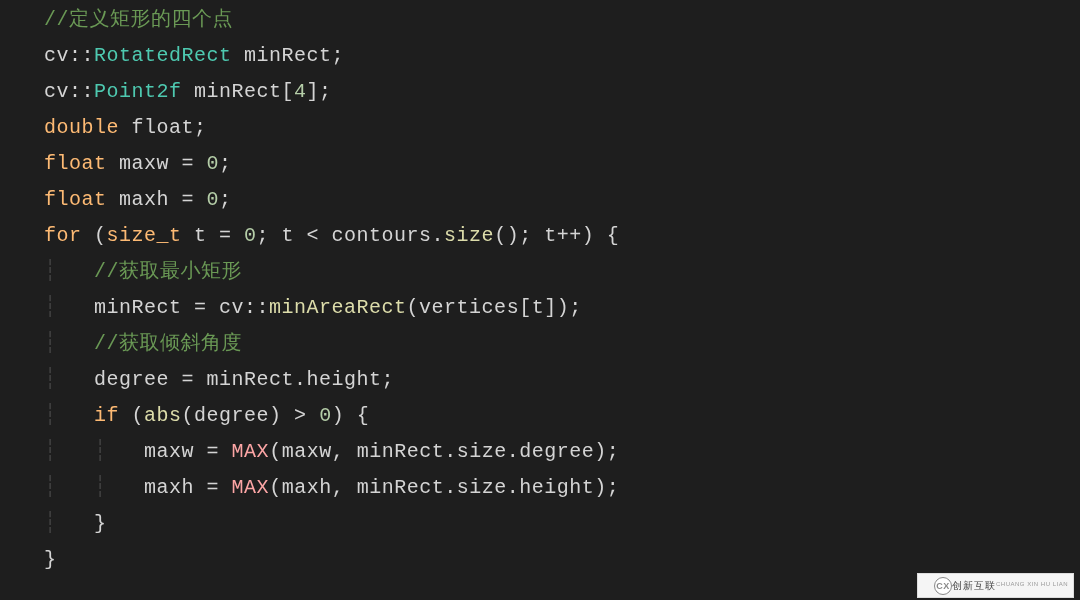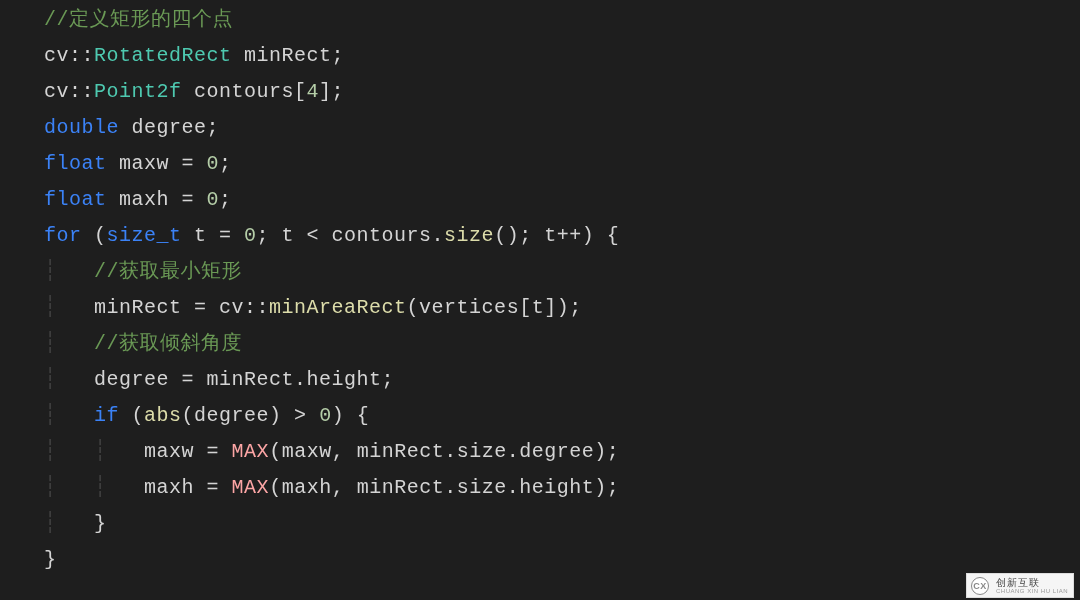--- a/index.html
+++ b/index.html
@@ -22,71 +22,71 @@
     padding-top: 2px;
   }
   .line {
     white-space: pre;
     padding-left: 44px;
   }
   .indent-guide {
     color: #404040;
   }
   .comment { color: #6A9955; }
-  .type    { color: #3b82f6; }
+  .type    { color: #fdba74; }
   .class   { color: #4EC9B0; }
   .macro   { color: #fca5a5; }
   .func    { color: #DCDCAA; }
   .num     { color: #B5CEA8; }
   .text    { color: #d4d4d4; }
 
   .watermark {
     position: absolute;
     right: 6px;
     bottom: 4px;
     background: #f5f5f5;
     color: #555;
     font-family: Arial, sans-serif;
     font-size: 10px;
     line-height: 1;
-    padding: 3px 5px 2px 4px;
+    padding: 3px 5px 2px 16px;
     display: flex;
     align-items: center;
-    gap: 7px;
+    gap: 0;
     border: 1px solid #ddd;
   }
   .watermark .logo {
     width: 16px;
     height: 16px;
     border-radius: 50%;
     background: #fff;
     border: 1px solid #888;
     display: flex;
     align-items: center;
     justify-content: center;
     font-weight: bold;
     color: #888;
     font-size: 9px;
   }
-  .watermark .wm-text { display:flex; flex-direction:column; align-items:flex-start;justify-content:space-between; }
+  .watermark .wm-text { display:flex; align-items:flex-start;justify-content:space-between; }
   .watermark .wm-text .cn { font-size:10px; color:#444; letter-spacing:1px; }
   .watermark .wm-text .en { font-size:6px; color:#999; letter-spacing:0.5px; }
 </style>
 </head>
 <body>
 
 <div class="editor">
 
   <div class="line"><span class="comment">//定义矩形的四个点</span></div>
 
   <div class="line"><span class="text">cv</span><span class="text">::</span><span class="class">RotatedRect</span><span class="text"> minRect;</span></div>
 
-  <div class="line"><span class="text">cv</span><span class="text">::</span><span class="class">Point2f</span><span class="text"> contours[</span><span class="num">4</span><span class="text">];</span></div>
+  <div class="line"><span class="text">cv</span><span class="text">::</span><span class="class">Point2f</span><span class="text"> minRect[</span><span class="num">4</span><span class="text">];</span></div>
 
-  <div class="line"><span class="type">double</span><span class="text"> degree;</span></div>
+  <div class="line"><span class="type">double</span><span class="text"> float;</span></div>
 
   <div class="line"><span class="type">float</span><span class="text"> maxw = </span><span class="num">0</span><span class="text">;</span></div>
 
   <div class="line"><span class="type">float</span><span class="text"> maxh = </span><span class="num">0</span><span class="text">;</span></div>
 
   <div class="line"><span class="type">for</span><span class="text"> (</span><span class="type">size_t</span><span class="text"> t = </span><span class="num">0</span><span class="text">; t &lt; contours.</span><span class="func">size</span><span class="text">(); t++) {</span></div>
 
   <div class="line"><span class="indent-guide">┆   </span><span class="comment">//获取最小矩形</span></div>
 
   <div class="line"><span class="indent-guide">┆   </span><span class="text">minRect = cv::</span><span class="func">minAreaRect</span><span class="text">(vertices[t]);</span></div>

